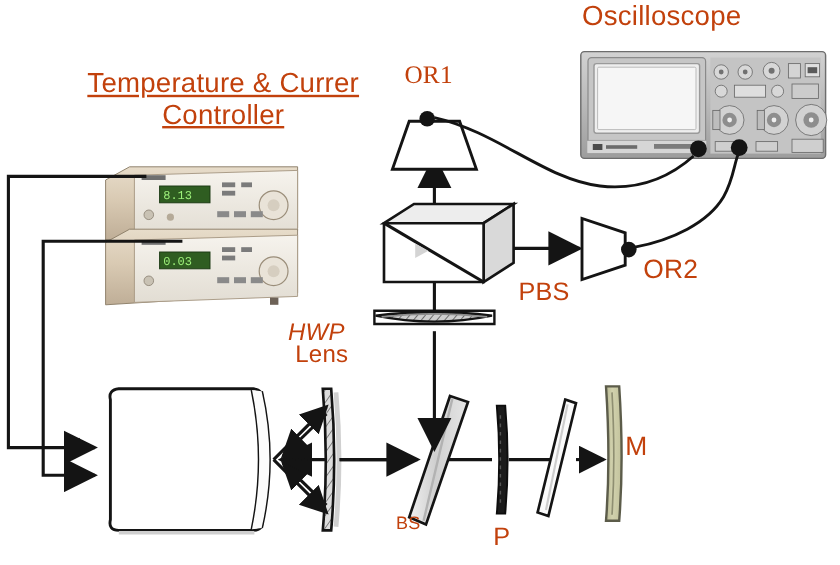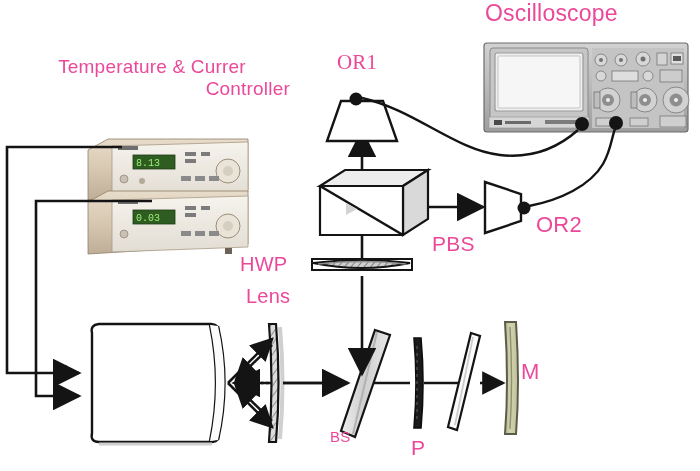--- a/index.html
+++ b/index.html
@@ -20,43 +20,44 @@
   }
   #diagram-svg {
     position: absolute;
     left: 0;
     top: 0;
     width: 700px;
     height: 471px;
   }
   .lbl {
     position: absolute;
-    color: #ec4899;
+    color: #c2410c;
     font-family: "Liberation Sans", sans-serif;
     white-space: pre;
     line-height: 1.15;
     letter-spacing: 0.2px;
   }
   #label-controller {
-    left: 14px;
+    left: 48px;
     top: 56px;
     width: 276px;
-    font-size: 19px;
+    font-size: 23px;
     text-align: center;
-  }
-  #label-controller .ln2 { display: block; text-align: right; }
+    text-decoration: underline;
+  }
+  #label-controller .ln2 { display: block; }
   #label-oscilloscope {
     left: 485px;
     top: 0px;
     font-size: 23px;
   }
   #label-or1 { left: 337px; top: 50px; font-size: 21px; font-family: Liberation Serif, serif; }
   #label-or2 { left: 536px; top: 212px; font-size: 22px; }
   #label-pbs { left: 432px; top: 232px; font-size: 21px; }
-  #label-hwp { left: 240px; top: 253px; font-size: 20px; }
+  #label-hwp { left: 240px; top: 266px; font-size: 20px; font-style: italic; }
   #label-lens { left: 246px; top: 285px; font-size: 20px; }
   #label-vcsel { left: 117px; top: 362px; font-size: 20px; }
   #label-bs  { left: 330px; top: 428px; font-size: 15px; }
   #label-p   { left: 411px; top: 436px; font-size: 21px; }
   #label-ndf { left: 440px; top: 436px; font-size: 21px; margin-top: 39px; }
   #label-m   { left: 521px; top: 359px; font-size: 22px; }
 </style>
 </head>
 <body>
 

